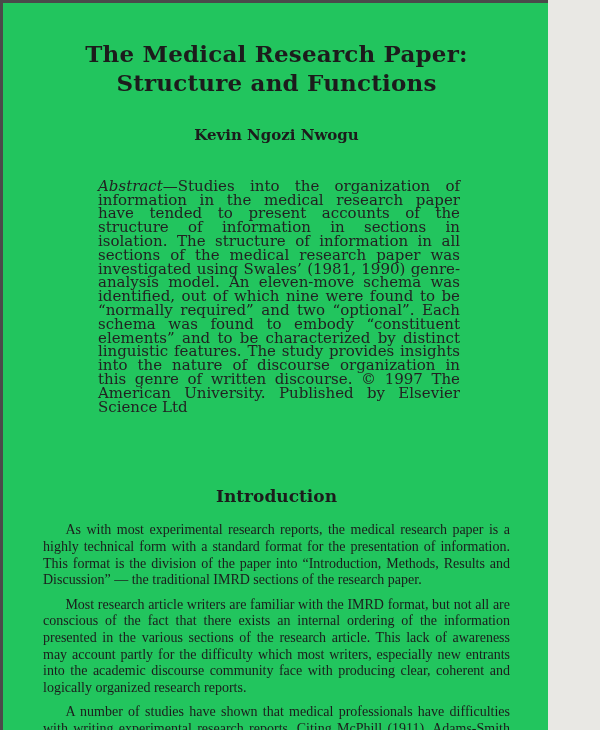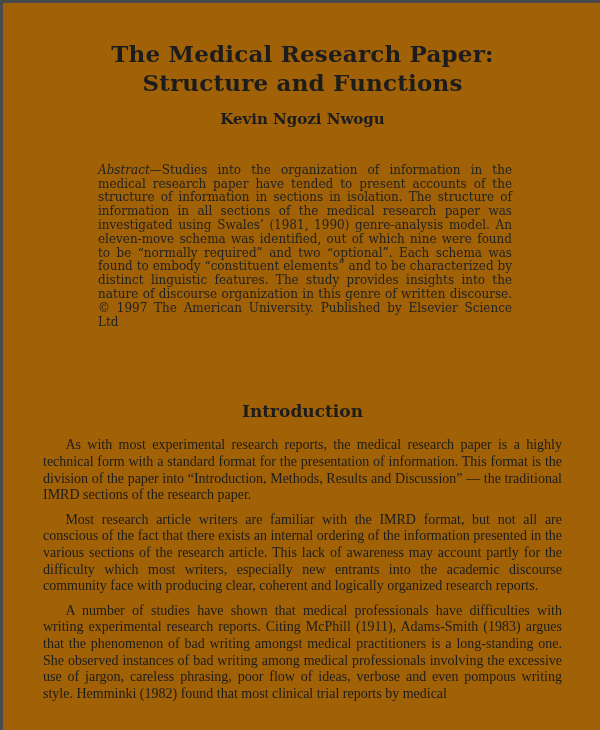--- a/index.html
+++ b/index.html
@@ -5,49 +5,49 @@
   * { box-sizing: border-box; }
   html, body { margin: 0; padding: 0; }
   body {
     width: 600px;
     height: 730px;
     background: #e9e8e4;
     font-family: "DejaVu Serif", "Liberation Serif", serif;
     color: #1c1c1c;
   }
   .page {
-    width: 600px;
+    width: 548px;
     height: 730px;
-    background: #a16207;
+    background: #22c55e;
     border-top: 3px solid #4a4a4a;
     border-left: 3px solid #4a4a4a;
     overflow: hidden;
     position: relative;
   }
   .content {
     padding: 0 30px 0 32px;
   }
   .paper-title {
     margin: 36px auto 0 auto;
     max-width: 470px;
     text-align: center;
     font-size: 23px;
     font-weight: bold;
     line-height: 1.28;
     letter-spacing: 0.2px;
   }
   .paper-author {
-    margin-top: 12px;
+    margin-top: 28px;
     text-align: center;
     font-size: 15px;
     font-weight: bold;
   }
   .abstract {
     margin: 36px 58px 0 63px;
-    font-size: 12px;
+    font-size: 15px;
     line-height: 13.8px;
     text-align: justify;
     color: #222;
   }
   .abstract .abstract-label {
     font-style: italic;
   }
   .section-heading {
     margin-top: 72px;
     text-align: center;

